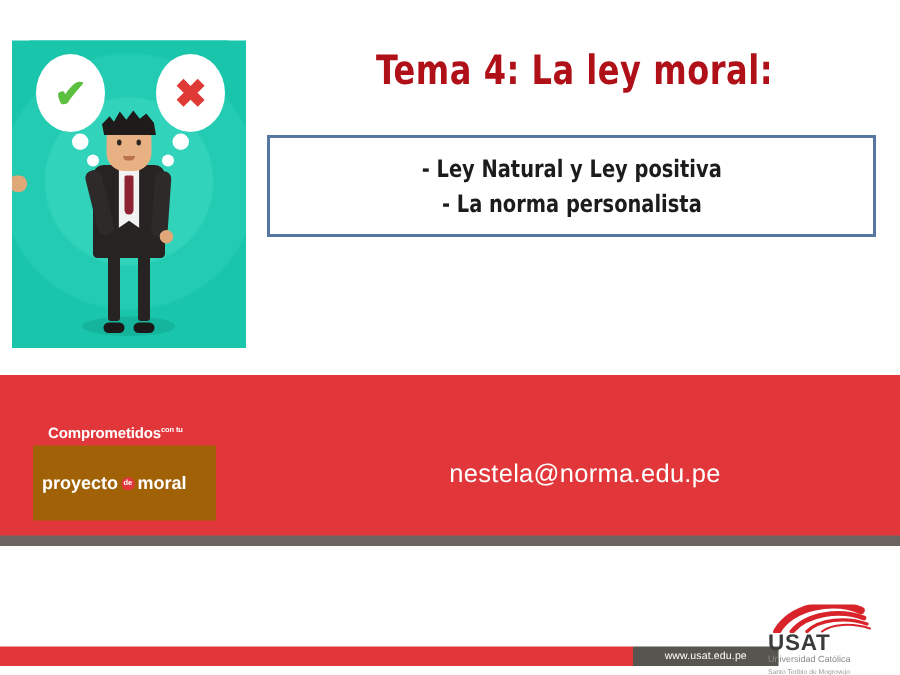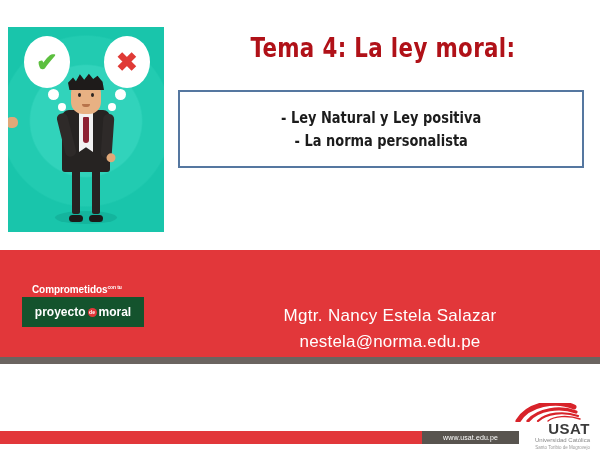--- a/index.html
+++ b/index.html
@@ -106,21 +106,21 @@
     font-weight:bold;
     font-size:27px;
     letter-spacing:.4px;
     transform:scaleX(.88);
     transform-origin:center;
     white-space:nowrap;
   }
 
   
   .contentbox{
-    position:absolute;left:178px;top:90px;width:406px;height:78px;
+    position:absolute;left:178px;top:90px;width:406px;height:68px;
     border:2px solid #5577a0;
     background:#ffffff;
     box-sizing:border-box;
     display:flex;flex-direction:column;
     align-items:center;justify-content:center;
   }
   .contentbox .line{
     color:#1c1c1c;
     font-family:"DejaVu Sans Condensed","Liberation Sans Narrow","Liberation Sans",sans-serif;
     font-weight:bold;
@@ -141,22 +141,22 @@
   }
   .logo-commit{
     position:absolute;left:22px;top:284px;width:122px;
   }
   .logo-top{
     color:#ffffff;font-weight:bold;font-size:10px;letter-spacing:-.1px;
     padding-left:10px;white-space:nowrap;
   }
   .logo-top sup{font-size:5px;font-weight:bold;line-height:.9;display:inline-block;vertical-align:super;}
   .logo-bar{
-    margin-top:2px;background:#14532d;padding:8px 6px;
-    display:flex;align-items:center;justify-content:center;
+    margin-top:2px;background:#a16207;padding:18px 6px;
+    display:flex;align-items:center;
   }
   .logo-bar span{color:#ffffff;font-weight:bold;font-size:12px;white-space:nowrap;}
   .logo-dot{
     display:inline-block;width:9px;height:9px;border-radius:50%;
     background:#e2373a;margin:0 2px;position:relative;
   }
   .logo-dot i{
     position:absolute;left:0;right:0;top:1px;text-align:center;
     font-style:normal;font-size:5px;color:#ffffff;font-weight:bold;line-height:7px;
   }
@@ -171,21 +171,21 @@
   
   .bottombar{position:absolute;left:0;top:431px;width:519px;height:13px;}
   .bottombar .redstrip{position:absolute;left:0;top:0;width:422px;height:13px;background:#e2373a;}
   .bottombar .urlbox{
     position:absolute;left:422px;top:0;width:97px;height:13px;
     background:#58544f;display:flex;align-items:center;justify-content:center;
   }
   .bottombar .urlbox span{color:#ffffff;font-size:7px;letter-spacing:.1px;white-space:nowrap;}
 
   
-  .usat{position:absolute;left:512px;top:403px;width:78px;text-align:right;}
+  .usat{position:absolute;left:512px;top:403px;width:78px;text-align:left;}
   .usat .swoosh{position:relative;height:19px;}
   .usat .swoosh svg{position:absolute;left:50%;margin-left:-39px;top:0;}
   .usat .word{
     color:#3b3b3b;font-size:15px;font-weight:bold;letter-spacing:.5px;
     line-height:1;margin-top:-1px;
   }
   .usat .sub1{color:#8a8a8a;font-size:6px;line-height:1.25;margin-top:1px;white-space:nowrap;}
   .usat .sub2{color:#9a9a9a;font-size:4.5px;line-height:1.2;white-space:nowrap;}
 </style>
 </head>
@@ -256,21 +256,20 @@
     <div class="logo-bar">
       <span>proyecto</span>
       <span class="logo-dot">
           <i>de</i>
         </span>
       <span>moral</span>
     </div>
   </div>
 
   <div class="presenter">
-    <div class="name">Mgtr. Nancy Estela Salazar</div>
     <div class="mail">nestela@norma.edu.pe</div>
   </div>
 
   <div class="bottombar">
     <div class="redstrip"></div>
     <div class="urlbox">
       <span>www.usat.edu.pe</span>
     </div>
   </div>
 

